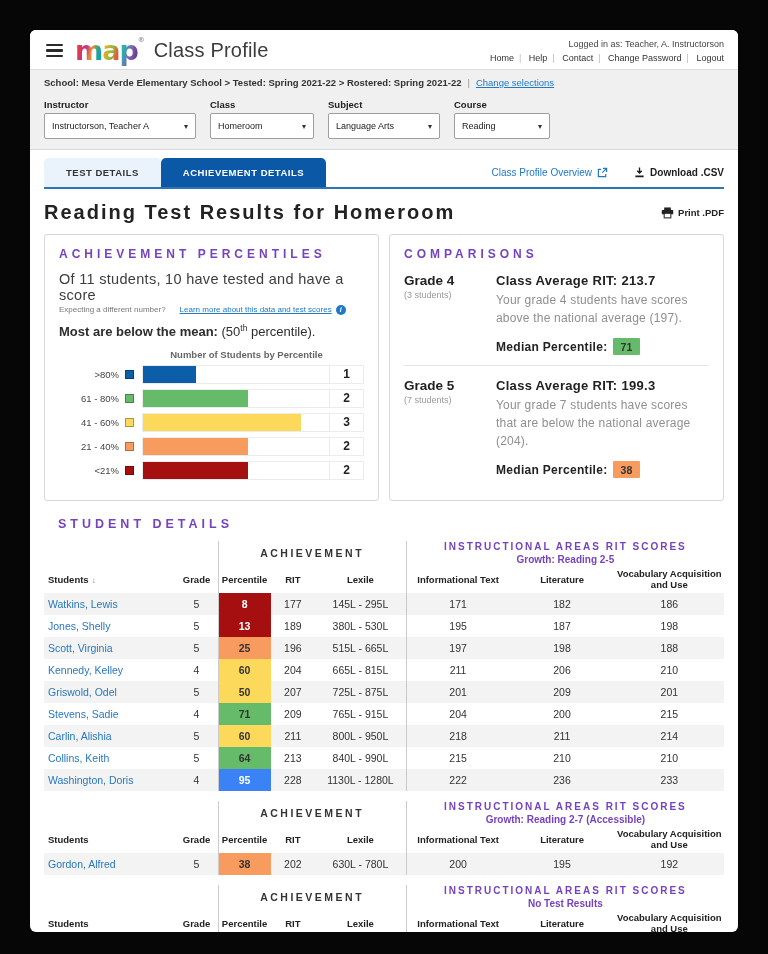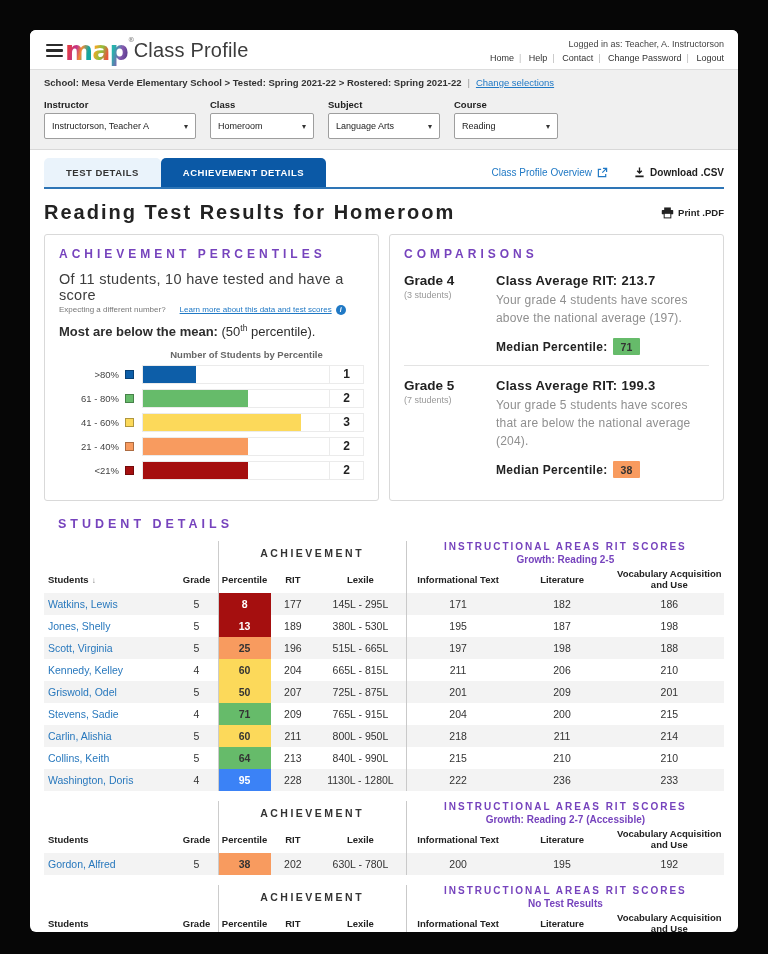--- a/index.html
+++ b/index.html
@@ -1,21 +1,21 @@
 <!DOCTYPE html>
 <html><head>
 <meta charset="utf-8">
 <style>
   * { margin:0; padding:0; box-sizing:border-box; }
   html,body { width:768px; height:954px; background:#060606; font-family:"Liberation Sans", sans-serif; }
   .page { position:absolute; left:30px; top:30px; width:708px; height:902px; background:#fff; border-radius:6px; overflow:hidden; }
 
   
   .topbar { display:flex; justify-content:space-between; align-items:center; padding:7px 14px 5px 14px; background:#fff; }
-  .topbar-left { display:flex; align-items:center; }
+  .topbar-left { display:flex; align-items:center; gap:10px; }
   .hamburger { display:flex; flex-direction:column; gap:3px; cursor:pointer; padding:2px; }
   .hamburger span { width:17px; height:2.6px; background:#2b2b2b; border-radius:1px; }
   .logo { font-weight:800; font-size:27px; letter-spacing:-1px; line-height:1; font-family:"DejaVu Sans", sans-serif; }
   .logo i { font-style:normal; -webkit-background-clip:text; background-clip:text; color:transparent; }
   .l-m { background:linear-gradient(105deg,#e23a45 20%,#c0338c 42%,#f08c34 58%,#14a5a0 78%); }
   .l-a { background:linear-gradient(105deg,#f5a623 25%,#8bc03f 55%,#e8553a 82%); }
   .l-p { background:linear-gradient(105deg,#27b3ad 30%,#865bb0 62%,#5a3b8e 88%); }
   .logo-mark { font-size:7px; color:#999; vertical-align:top; }
   .app-title { font-size:20px; font-weight:400; color:#3c3c3c; letter-spacing:0.2px; }
   .topbar-right { text-align:right; }
@@ -28,21 +28,21 @@
   .filterbar { background:#f0f0f0; border-top:1px solid #ddd; border-bottom:1px solid #d8d8d8; padding:7px 14px 10px 14px; }
   .breadcrumb-row { font-size:9.5px; color:#333; font-weight:700; margin-bottom:11px; }
   .change-link { color:#2079c5; text-decoration:underline; font-weight:400; cursor:pointer; }
   .change-link::before { content:"|"; color:#999; font-weight:400; margin:0 6px; text-decoration:none; display:inline-block; }
   .dropdown-row { display:flex; gap:14px; }
   .dd label { display:block; font-size:9.5px; font-weight:700; color:#222; margin-bottom:3px; }
   .select { background:#fff; border:1px solid #9e9e9e; border-radius:2px; height:26px; display:flex; align-items:center; justify-content:space-between; padding:0 7px; font-size:9px; color:#222; cursor:pointer; }
   .dd:nth-child(1) .select { width:152px; }
   .dd:nth-child(2) .select { width:104px; }
   .dd:nth-child(3) .select { width:112px; }
-  .dd:nth-child(4) .select { width:104px; }
+  .dd:nth-child(4) .select { width:96px; }
   .caret { font-size:8px; color:#333; margin-left:6px; }
 
   
   .content { padding:0 14px 10px 14px; }
   .tabs-row { display:flex; justify-content:space-between; align-items:flex-end; border-bottom:2px solid #2e75b6; margin-top:8px; }
   .tabs { display:flex; }
   .tab { font-size:9.5px; font-weight:700; letter-spacing:0.5px; padding:9px 22px; border-radius:5px 5px 0 0; cursor:pointer; }
   .tab.active { background:#0b59a6; color:#fff; }
   .tab.inactive { background:#eaf3fb; color:#333; }
   .tab-links { display:flex; align-items:center; gap:26px; margin-bottom:9px; }
@@ -286,21 +286,21 @@
             <div class="cmp-median"><span>Median Percentile:</span><span class="median-badge" style="background: rgb(102, 187, 106);">71</span></div>
           </div>
         </div>
         <div class="cmp-group">
           <div class="cmp-left">
             <div class="cmp-grade">Grade 5</div>
             <div class="cmp-count">(7 students)</div>
           </div>
           <div class="cmp-right">
             <div class="cmp-avg">Class Average RIT: 199.3</div>
-            <div class="cmp-desc">Your grade 5 students have scores that are below the national average (204).</div>
+            <div class="cmp-desc">Your grade 7 students have scores that are below the national average (204).</div>
             <div class="cmp-median"><span>Median Percentile:</span><span class="median-badge" style="background: rgb(248, 155, 95);">38</span></div>
           </div>
         </div>
       </section>
     </div>
 
     <h3 class="sd-heading">STUDENT DETAILS</h3>
 
     <table class="sd-table">
       <colgroup>

